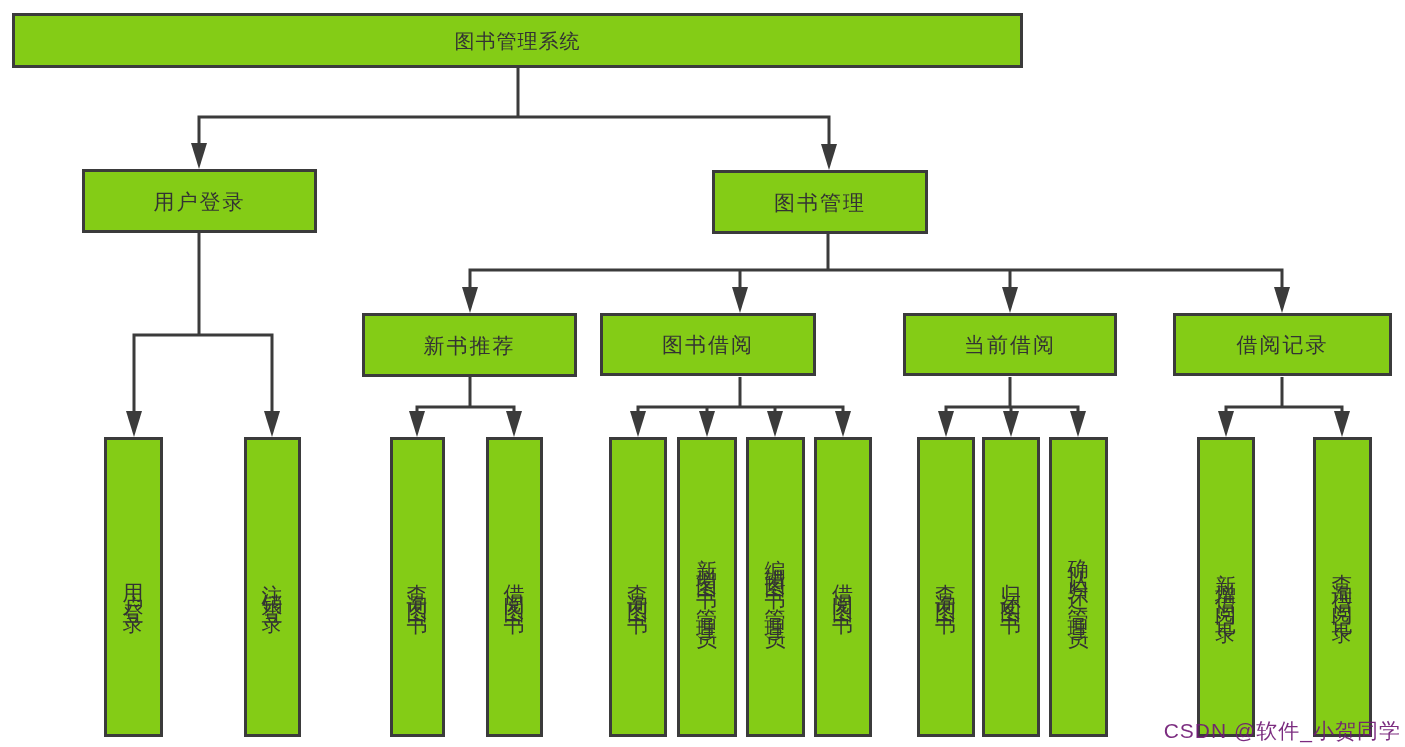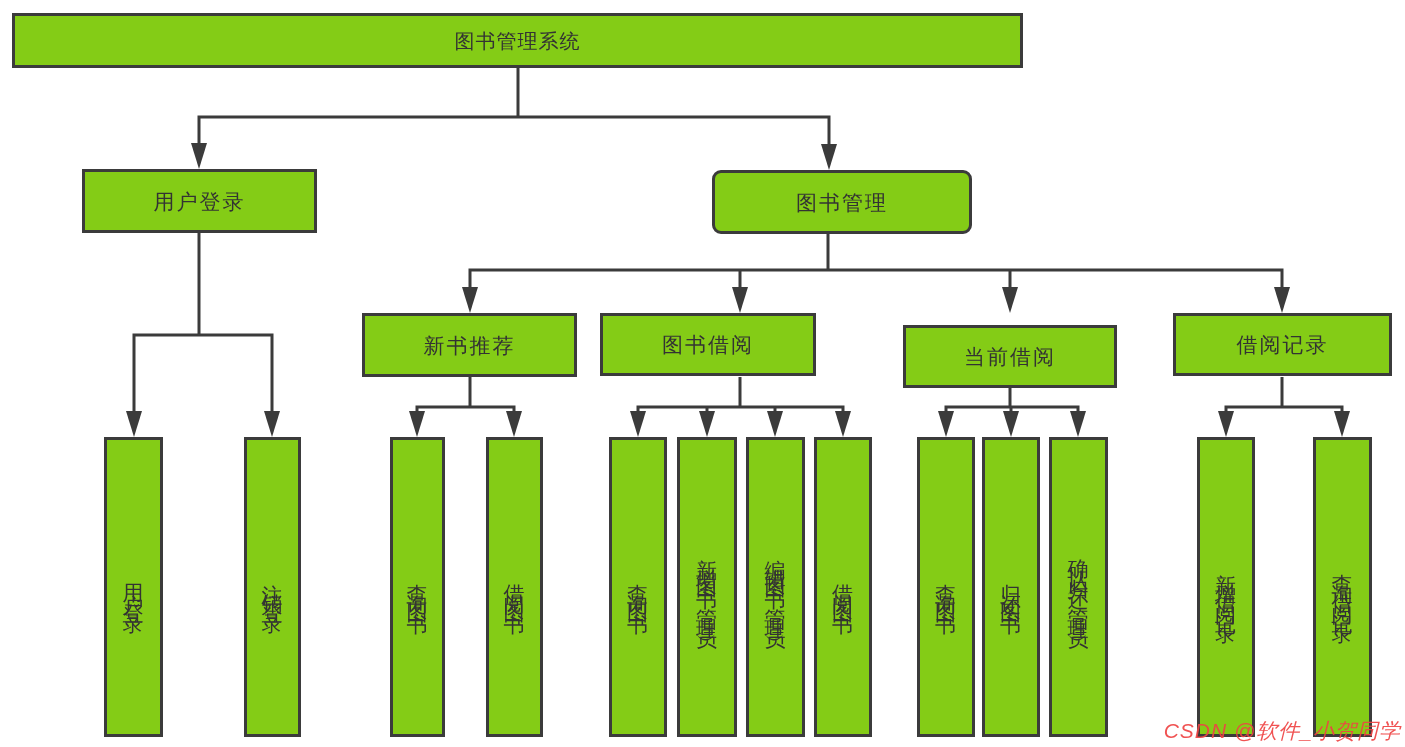--- a/index.html
+++ b/index.html
@@ -41,25 +41,24 @@
     letter-spacing: 10px;
     font-size: 21px;
     line-height: 1;
   }
   #watermark {
     position: absolute;
     right: 4px;
     bottom: 2px;
     z-index: 5;
     font-size: 21px;
-    color: #ef4444;
+    color: #701a75;
     opacity: 0.92;
     letter-spacing: 1px;
     white-space: nowrap;
-    font-style: italic;
   }
 </style>
 </head>
 <body>
 
 <div id="stage">
 
   <svg id="connectors" viewBox="0 0 1405 747" xmlns="http://www.w3.org/2000/svg">
     <g stroke="#3b3b3b" stroke-width="3" fill="none">
 
@@ -113,31 +112,31 @@
     </g>
   </svg>
 
   <div class="node root" style="left:12px; top:13px; width:1011px; height:55px;">
     <span class="lbl">图书管理系统</span>
   </div>
 
   <div class="node" style="left:82px; top:169px; width:235px; height:64px;">
     <span class="lbl">用户登录</span>
   </div>
-  <div class="node" style="left:712px; top:170px; width:260px; height:64px;border-radius:9px;">
+  <div class="node" style="left:712px; top:170px; width:216px; height:64px;">
     <span class="lbl">图书管理</span>
   </div>
 
   <div class="node" style="left:362px; top:313px; width:215px; height:64px;">
     <span class="lbl">新书推荐</span>
   </div>
   <div class="node" style="left:600px; top:313px; width:216px; height:63px;">
     <span class="lbl">图书借阅</span>
   </div>
-  <div class="node" style="left:903px; top:325px; width:214px; height:63px;">
+  <div class="node" style="left:903px; top:313px; width:214px; height:63px;">
     <span class="lbl">当前借阅</span>
   </div>
   <div class="node" style="left:1173px; top:313px; width:219px; height:63px;">
     <span class="lbl">借阅记录</span>
   </div>
 
   <div class="node leaf" style="left:104px; top:437px; width:59px; height:300px;">
     <span class="lbl">用户登录</span>
   </div>
   <div class="node leaf" style="left:244px; top:437px; width:57px; height:300px;">

